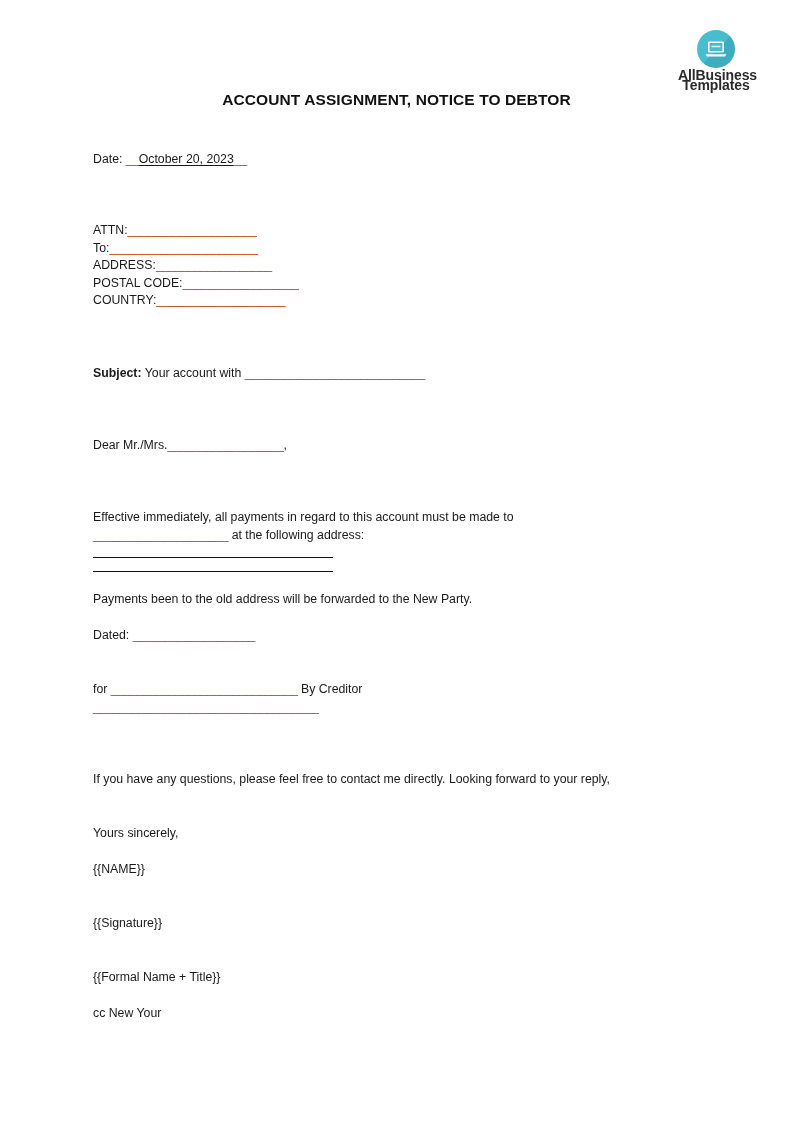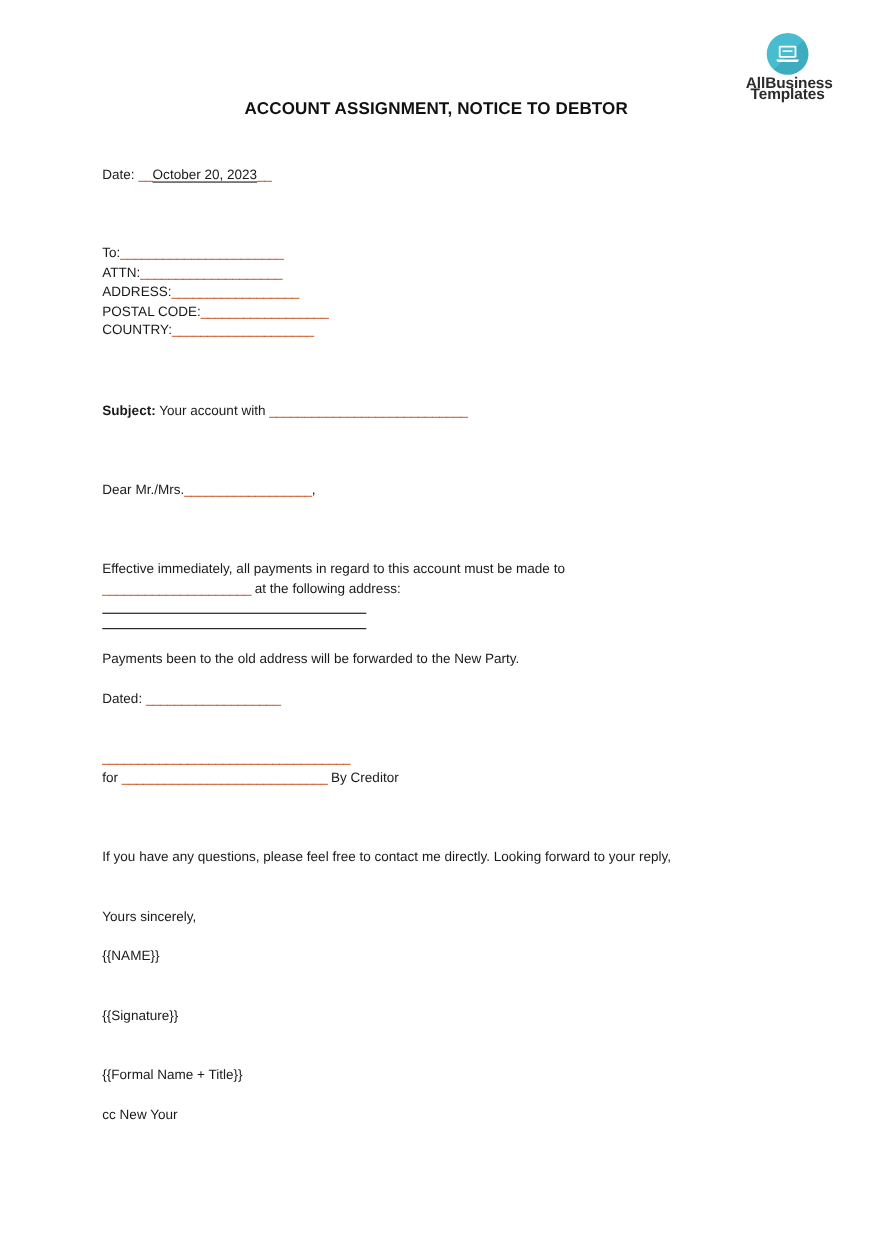--- a/index.html
+++ b/index.html
@@ -137,22 +137,22 @@
 <div class="letter">
 
   <p>
     <span>Date:</span>
     <span class="rule">__</span><span class="filled">October 20, 2023</span><span class="rule">__</span>
   </p>
 
   <div class="gap-lg"></div>
 
   <div class="addr-block">
+    <div><span>ATTN:</span><span class="rule">____________________</span></div>
     <div><span>To:</span><span class="rule">_______________________</span></div>
-    <div><span>ATTN:</span><span class="rule">____________________</span></div>
     <div><span>ADDRESS:</span><span class="rule">__________________</span></div>
     <div><span>POSTAL CODE:</span><span class="rule">__________________</span></div>
     <div><span>COUNTRY:</span><span class="rule">____________________</span></div>
   </div>
 
   <div class="gap-lg"></div>
 
   <p>
     <span class="bold">Subject:</span>
     <span>Your account with</span>
@@ -187,27 +187,27 @@
   <div class="gap-sm"></div>
 
   <p>
     <span>Dated:</span>
     <span class="rule">___________________</span>
   </p>
 
   <div class="gap-md"></div>
 
   <p>
-    <span class="rule">___________________________________</span>
-  </p>
-  <p>
     <span>for</span>
     <span class="rule">_____________________________</span>
     <span>By Creditor</span>
   </p>
+  <p>
+    <span class="rule">___________________________________</span>
+  </p>
 
   <div class="gap-lg"></div>
 
   <p>If you have any questions, please feel free to contact me directly. Looking forward to your reply,</p>
 
   <div class="gap-md"></div>
 
   <p>Yours sincerely,</p>
 
   <div class="gap-sm"></div>

